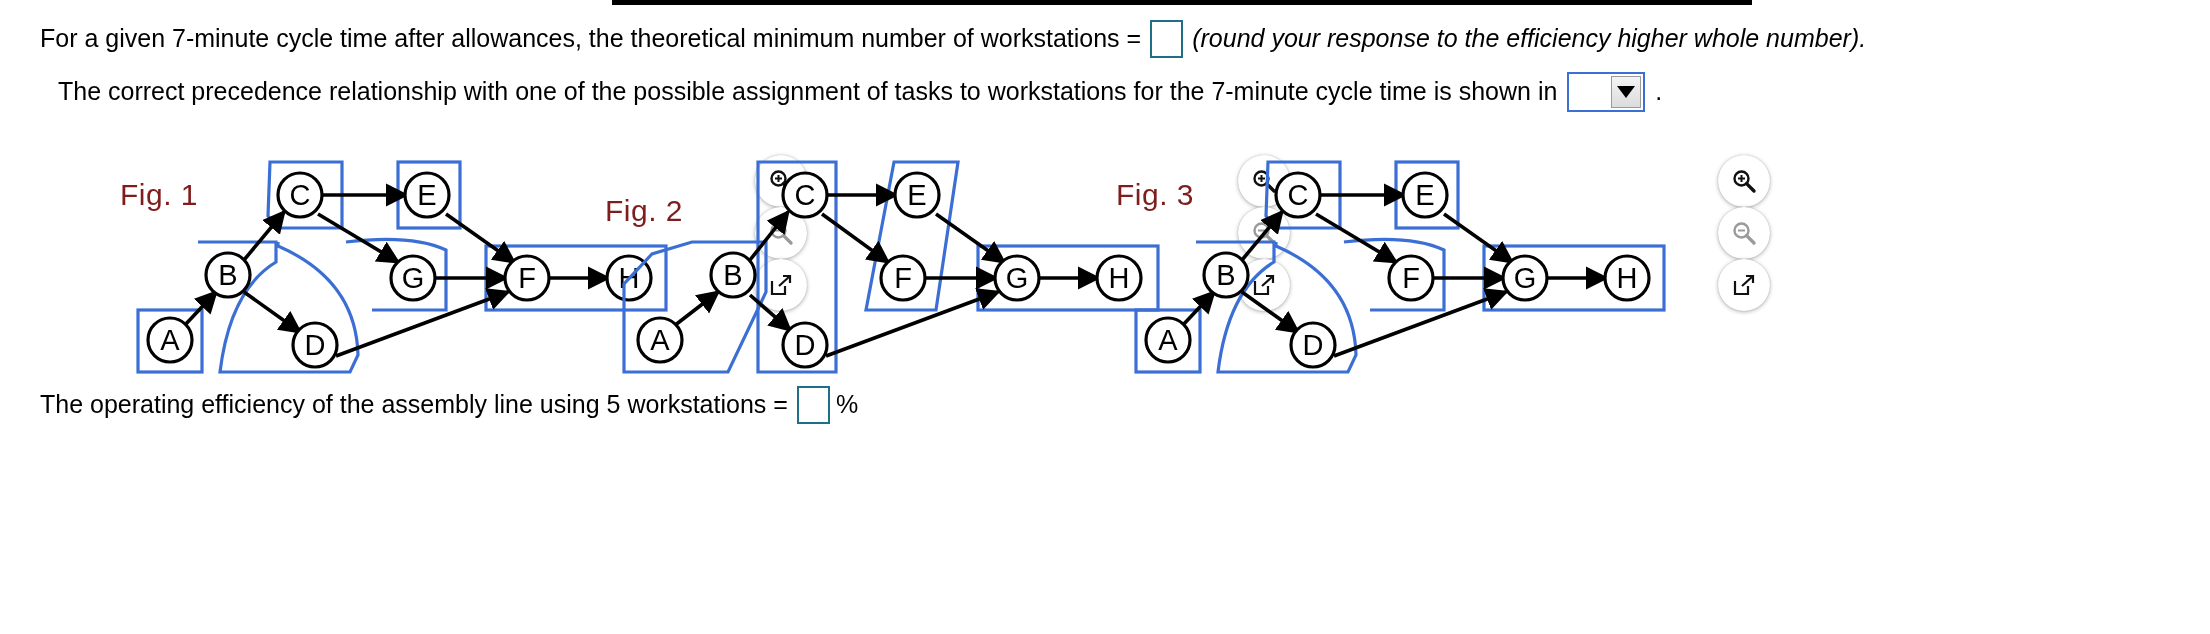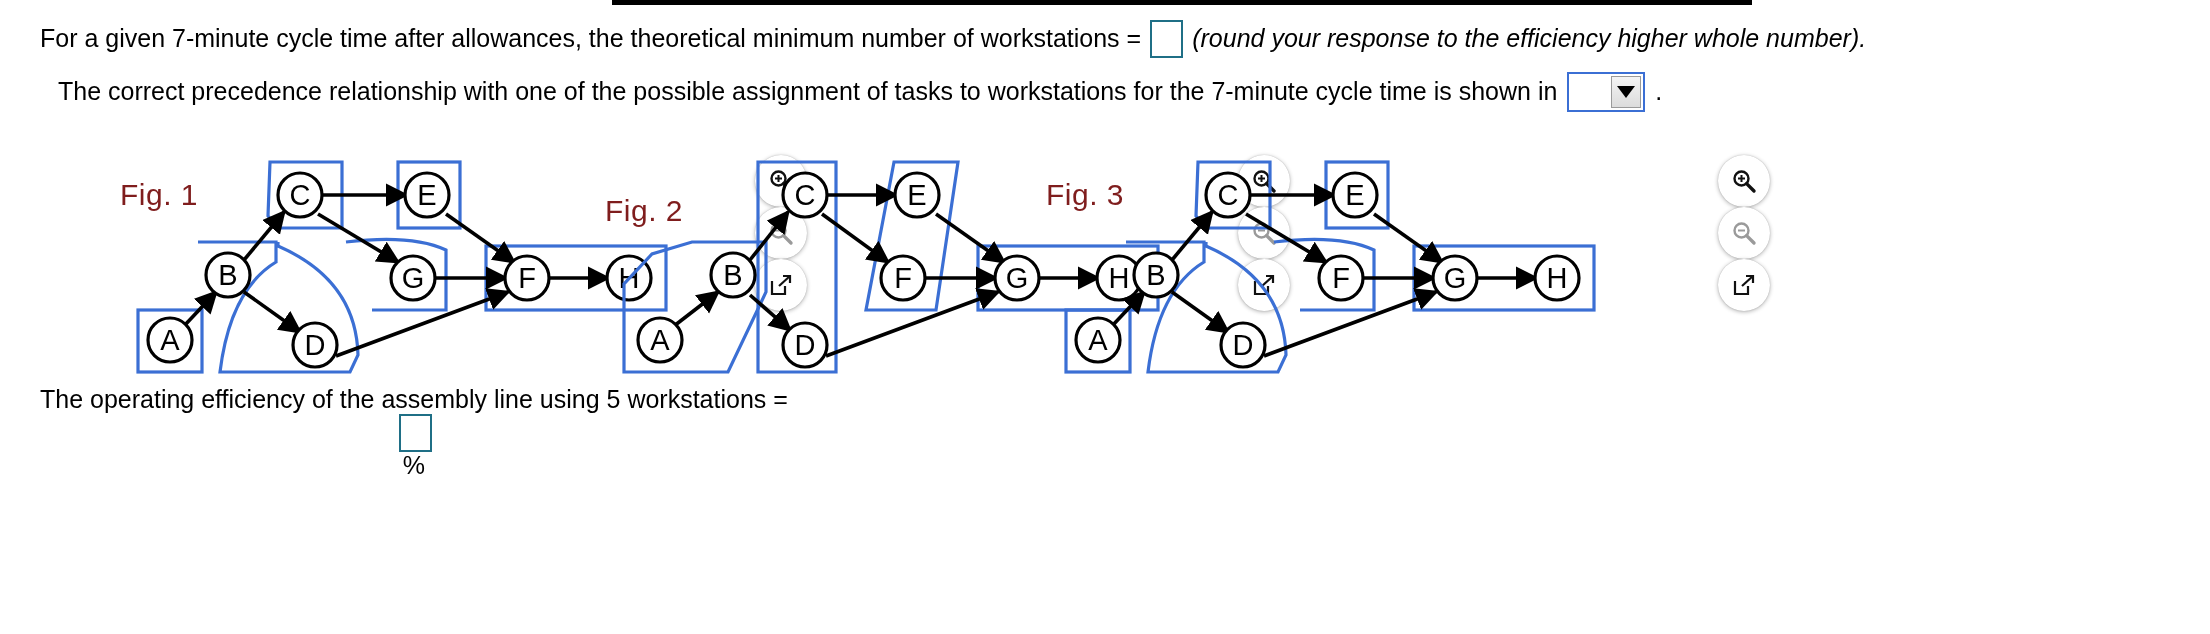--- a/index.html
+++ b/index.html
@@ -273,21 +273,21 @@
     </div>
     <div class="zt-btn">
       <svg width="26" height="26" viewBox="0 0 26 26">
           <path d="M4 9 L4 22 L17 22 L17 14" fill="none" stroke="#111" stroke-width="2.2"></path>
           <path d="M11 14 L22 4" stroke="#111" stroke-width="2.2"></path>
           <path d="M15 4 L22 4 L22 11" fill="none" stroke="#111" stroke-width="2.2"></path>
         </svg>
     </div>
   </div>
 
-  <div class="figure-wrap" style="left:1038px;text-decoration:underline;">
+  <div class="figure-wrap" style="left:1108px;text-decoration:underline;">
     <div class="fig-label" style="left:8px; top:28px;">Fig. 3</div>
     <svg class="fig" width="620" height="230" viewBox="0 0 620 230">
       <defs>
         <marker id="ah3" markerWidth="7" markerHeight="7" refX="5.6" refY="3.2" orient="auto">
           <path d="M0,0 L6.4,3.2 L0,6.4 z" fill="#000"></path>
         </marker>
       </defs>
       <g fill="none" stroke="#3b6fd4" stroke-width="3.2">
         <rect x="28" y="160" width="64" height="62"></rect>
         <path d="M88 92 L166 92 L166 112 Q120 140 110 222 L240 222 L248 205 Q246 130 168 96 L168 92"></path>
@@ -346,19 +346,19 @@
     </div>
     <div class="zt-btn">
       <svg width="26" height="26" viewBox="0 0 26 26">
           <path d="M4 9 L4 22 L17 22 L17 14" fill="none" stroke="#111" stroke-width="2.2"></path>
           <path d="M11 14 L22 4" stroke="#111" stroke-width="2.2"></path>
           <path d="M15 4 L22 4 L22 11" fill="none" stroke="#111" stroke-width="2.2"></path>
         </svg>
     </div>
   </div>
 
-  <div class="qline" style="left:40px; top:386px;flex-direction:column;">
+  <div class="qline" style="left:40px; top:386px;">
     <span class="txt">The operating efficiency of the assembly line using 5 workstations =</span>
     <input class="answer-box tight" type="text" value="" style="">
     <span class="txt">%</span>
   </div>
 
 </div>
 
 </body></html>

